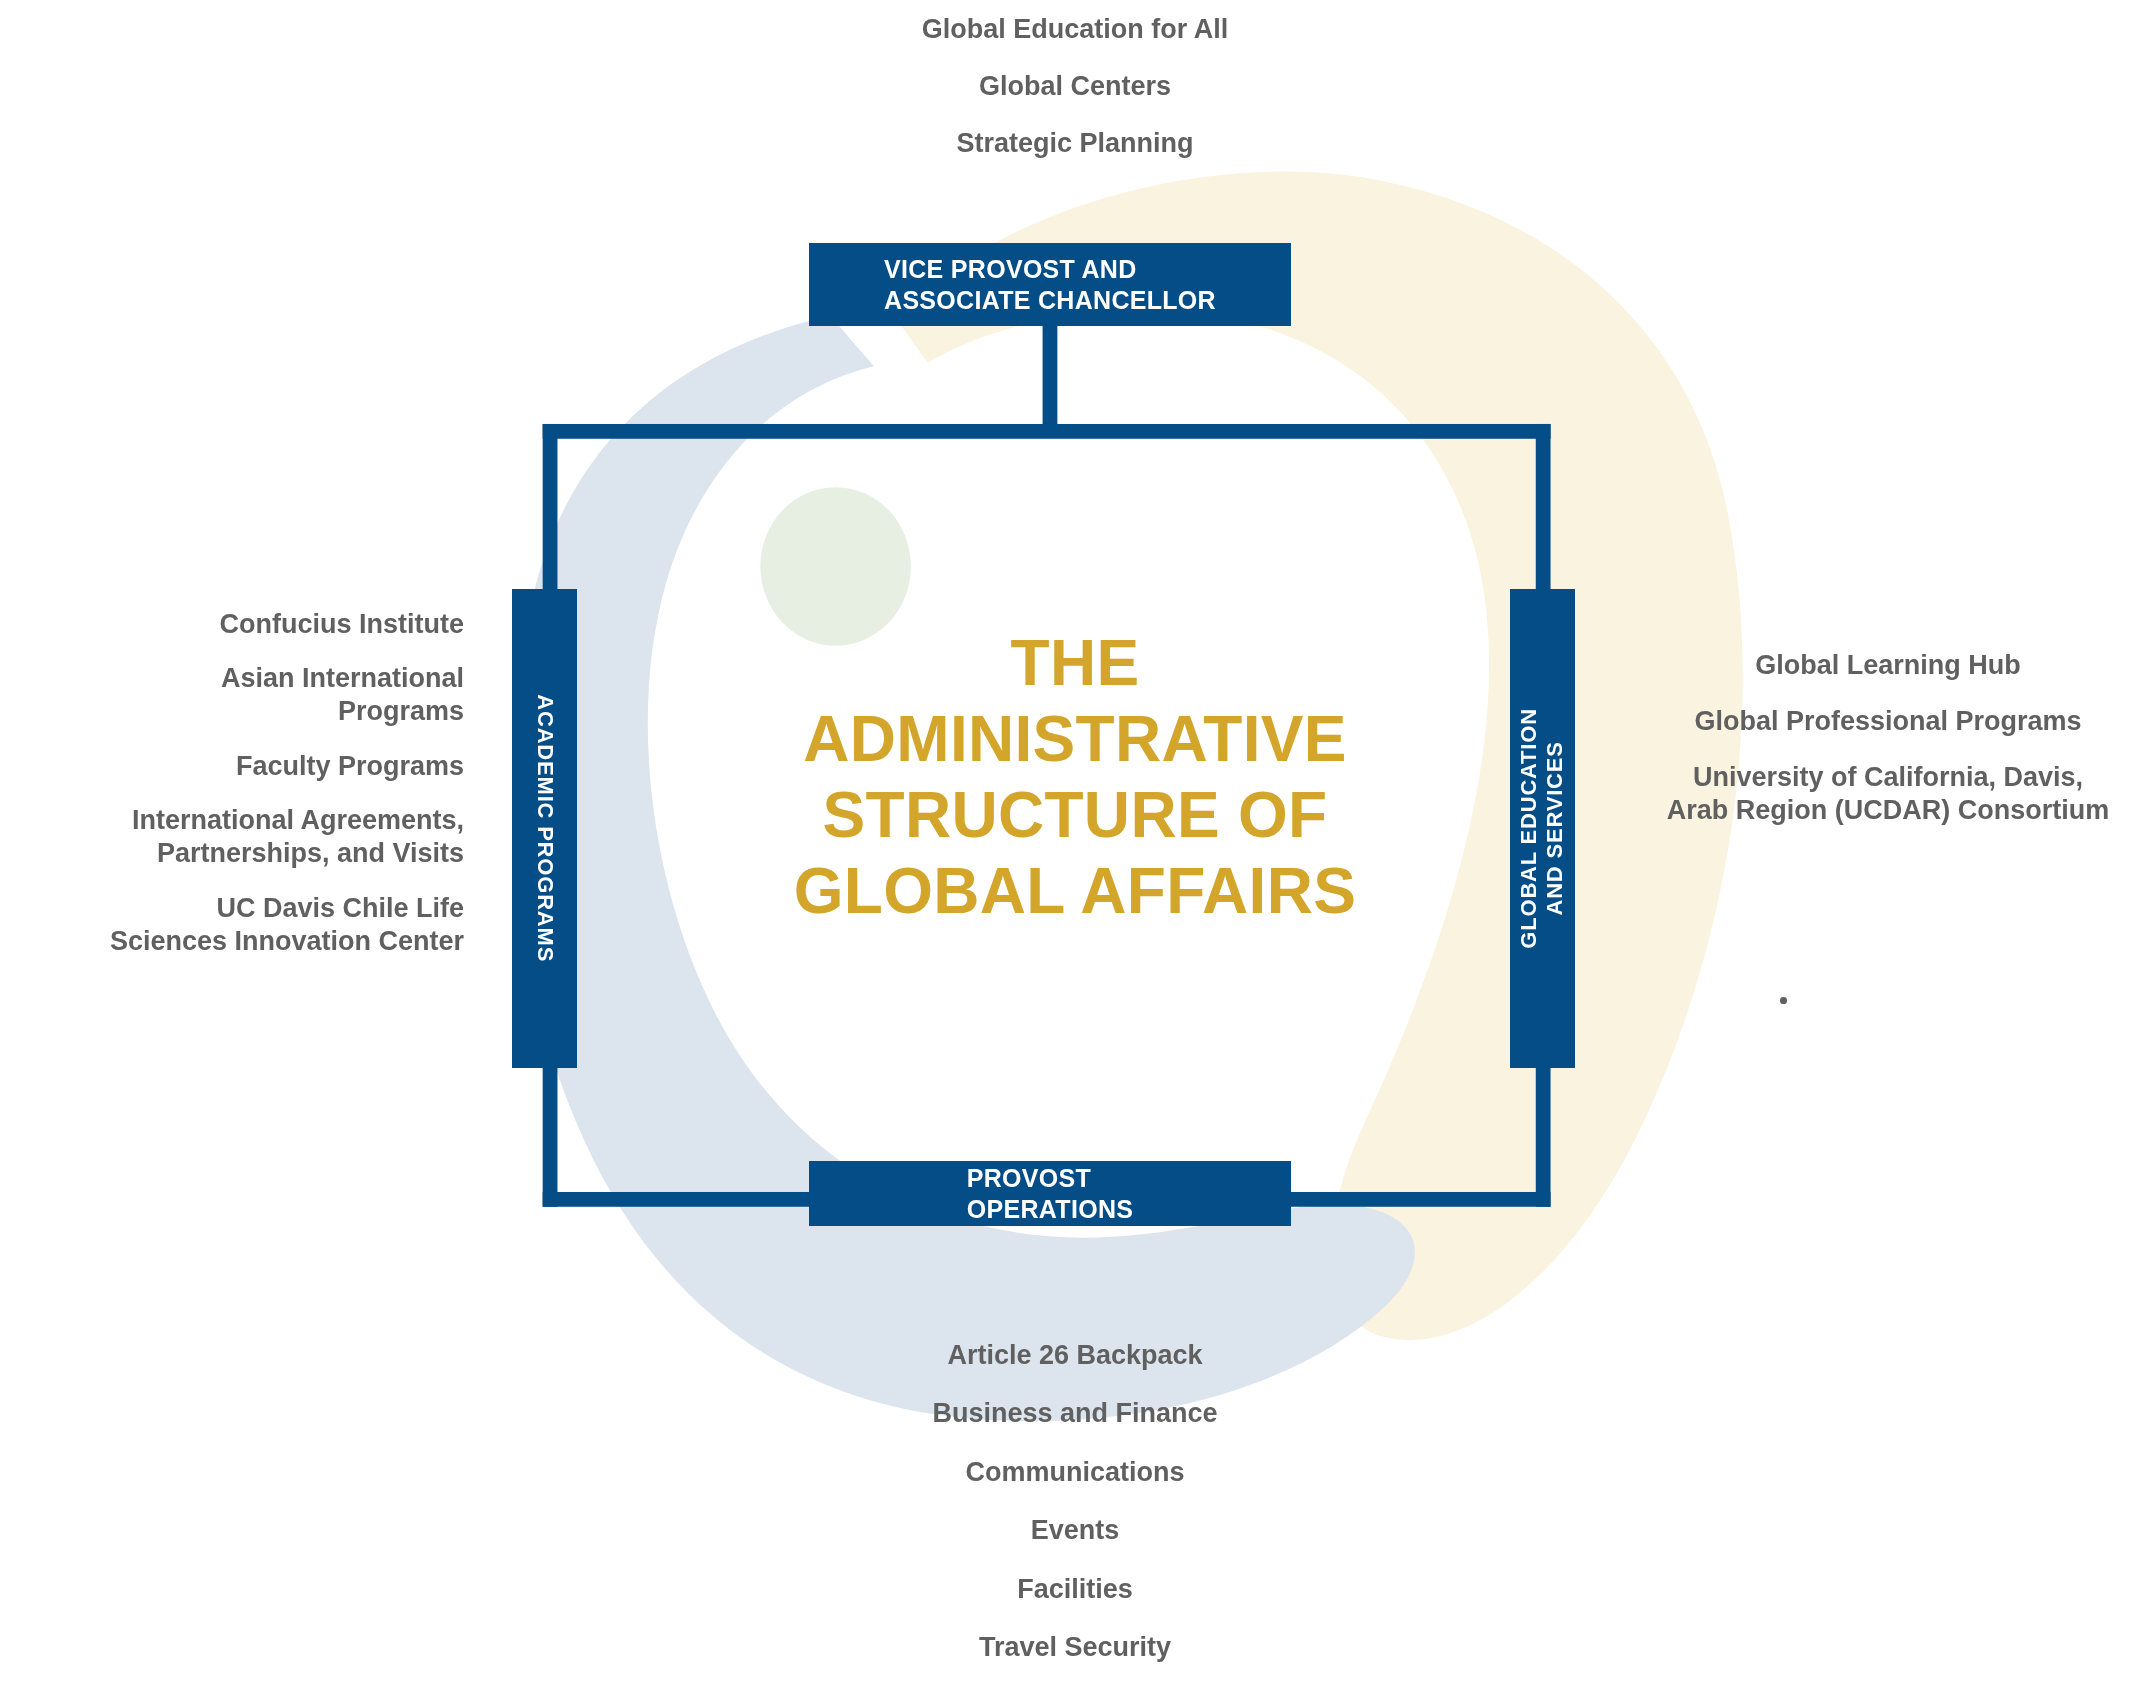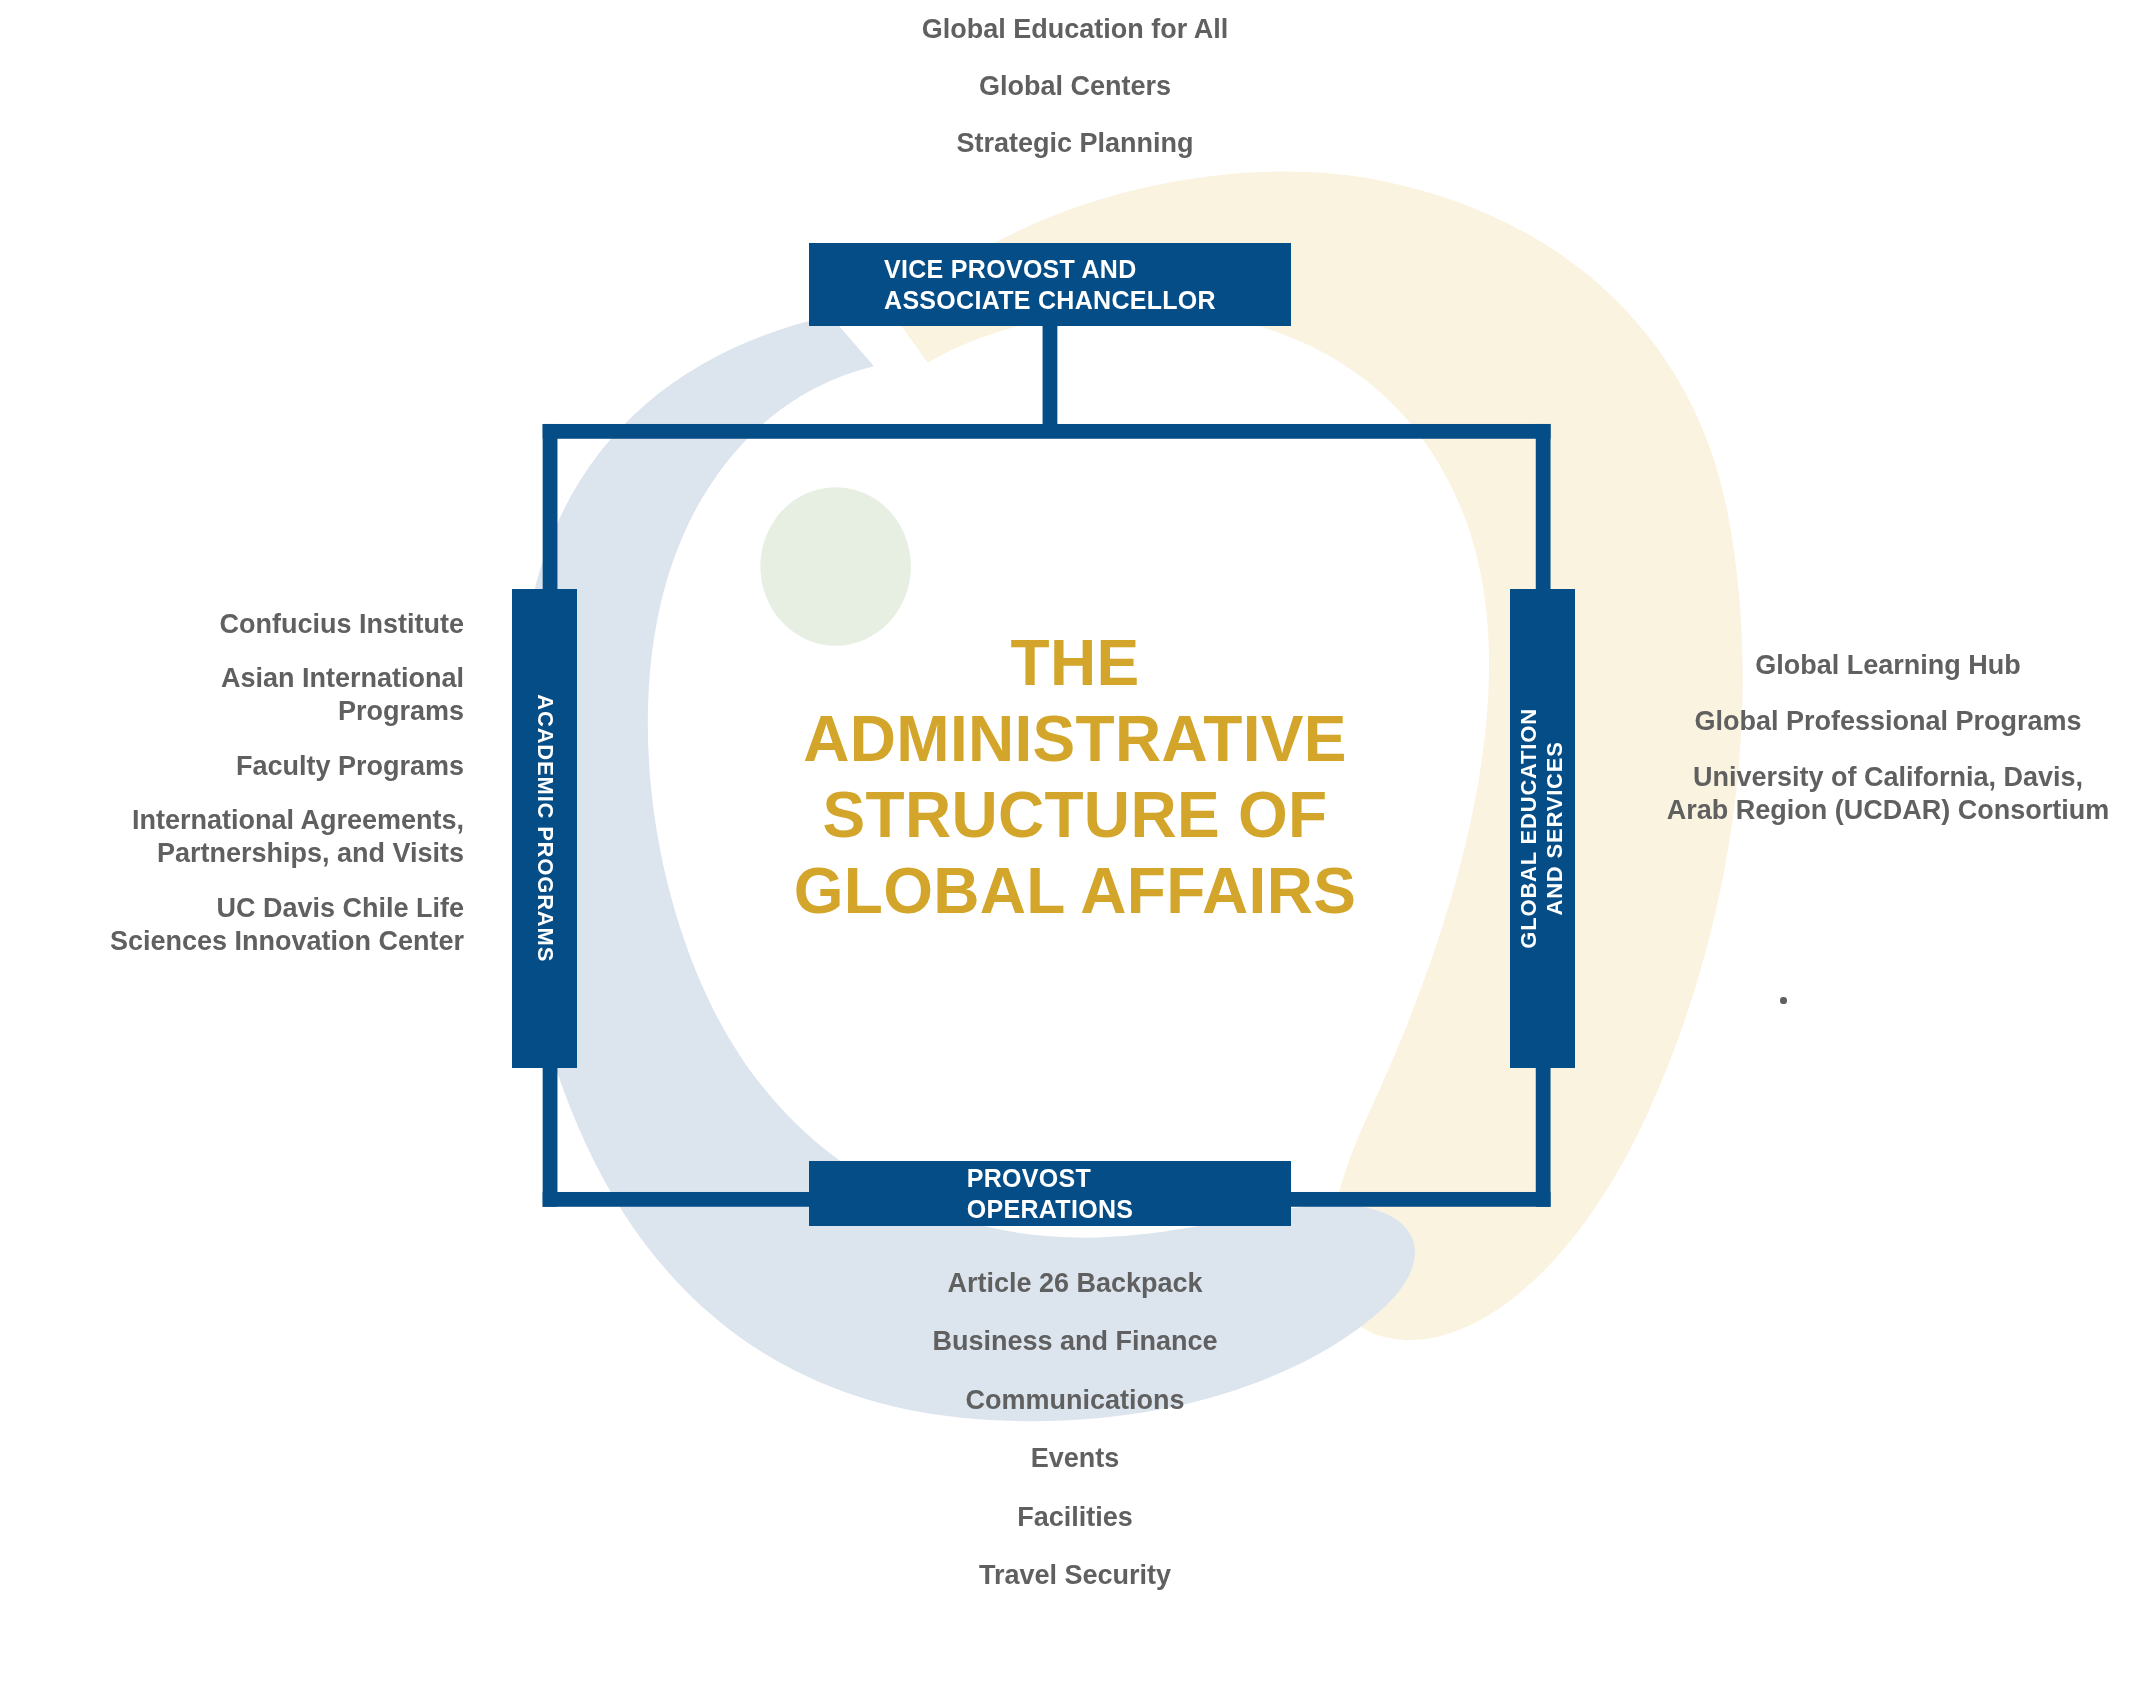--- a/index.html
+++ b/index.html
@@ -121,21 +121,21 @@
     text-align: center;
   }
   #top-labels .label {
     position: static;
     display: block;
     margin-bottom: 24px;
   }
   #bottom-labels {
     position: absolute;
     left: 712px;
-    top: 1267px;
+    top: 1339px;
     width: 726px;
     text-align: center;
   }
   #bottom-labels .label {
     position: static;
     display: block;
     margin-bottom: 25.5px;
   }
   #left-labels {
     position: absolute;

